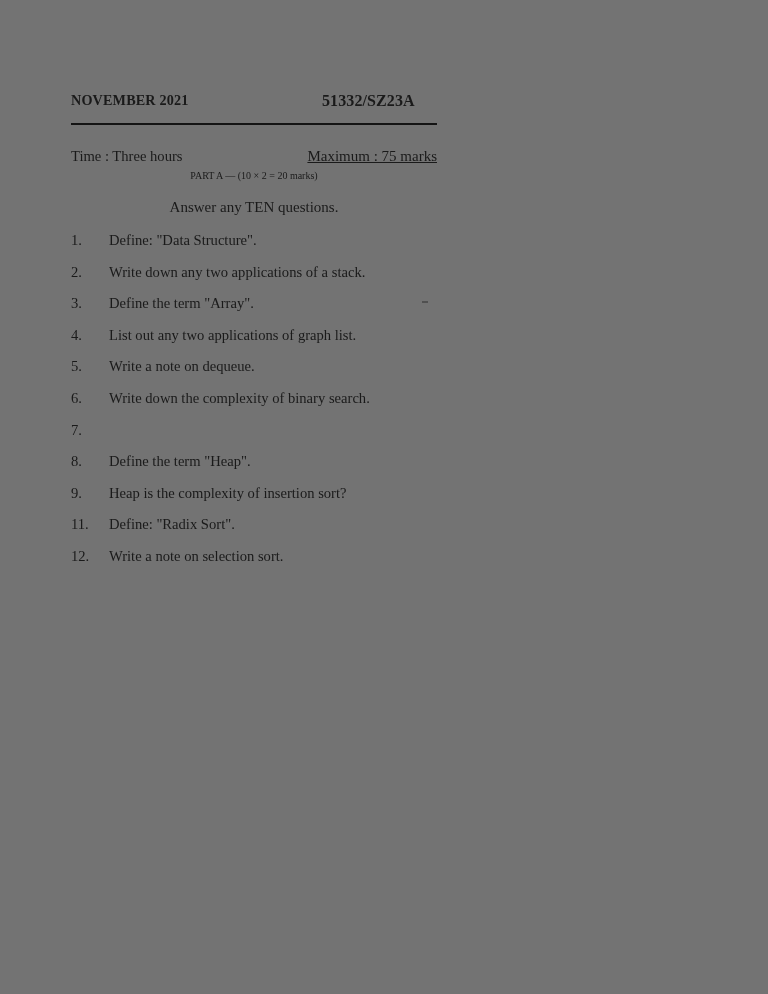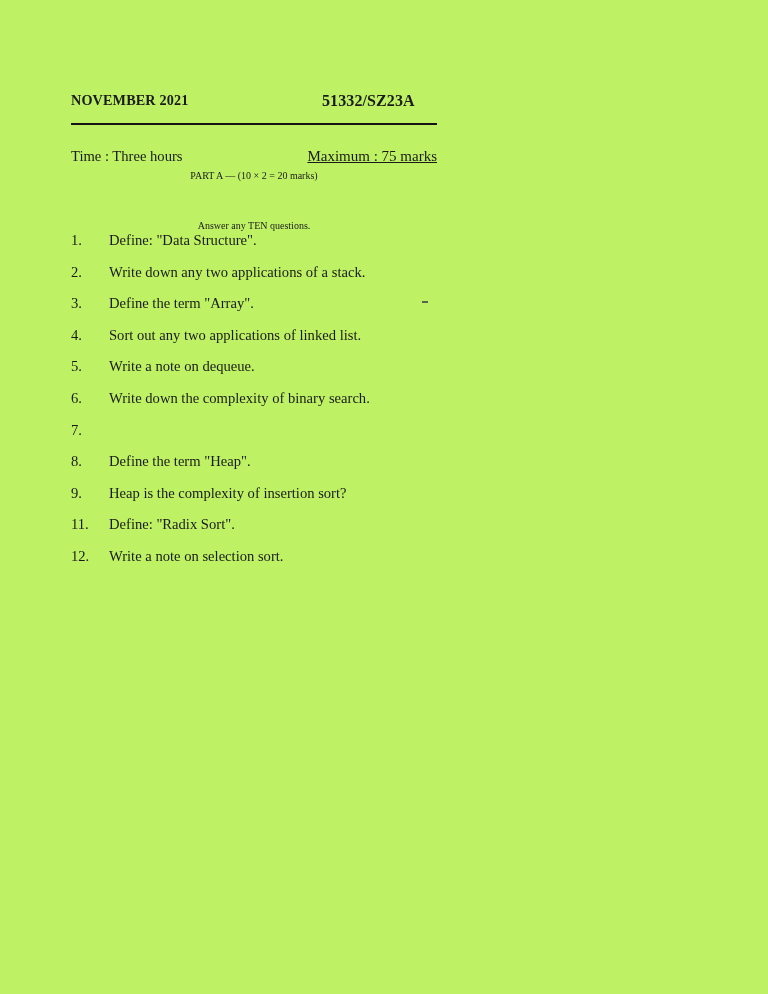--- a/index.html
+++ b/index.html
@@ -17,21 +17,21 @@
     overflow: hidden;
     -webkit-font-smoothing: antialiased;
   }
 
   .page {
     position: absolute;
     left: 0;
     top: 0;
     width: 768px;
     height: 994px;
-    background: #bef264;
+    background: #737373;
   }
 
   
   .exam-header {
     position: absolute;
     left: 71px;
     top: 92px;
     width: 366px;
     height: 20px;
   }
@@ -96,23 +96,22 @@
     text-align: center;
     font-size: 10px;
     white-space: nowrap;
   }
   .answer-instruction {
     position: absolute;
     left: 71px;
     top: 199px;
     width: 366px;
     text-align: center;
-    font-size: 10px;
-    white-space: nowrap;
-    margin-top: 21px;
+    font-size: 15px;
+    white-space: nowrap;
   }
 
   
   .question-list {
     position: absolute;
     left: 71px;
     top: 232px;
     width: 400px;
   }
   .question-item {
@@ -178,21 +177,21 @@
       <span class="question-text">Write down any two applications of a stack.</span>
     </div>
 
     <div class="question-item">
       <span class="question-number">3.</span>
       <span class="question-text">Define the term "Array".</span>
     </div>
 
     <div class="question-item">
       <span class="question-number">4.</span>
-      <span class="question-text">Sort out any two applications of linked list.</span>
+      <span class="question-text">List out any two applications of graph list.</span>
     </div>
 
     <div class="question-item">
       <span class="question-number">5.</span>
       <span class="question-text">Write a note on dequeue.</span>
     </div>
 
     <div class="question-item">
       <span class="question-number">6.</span>
       <span class="question-text">Write down the complexity of binary search.</span>

